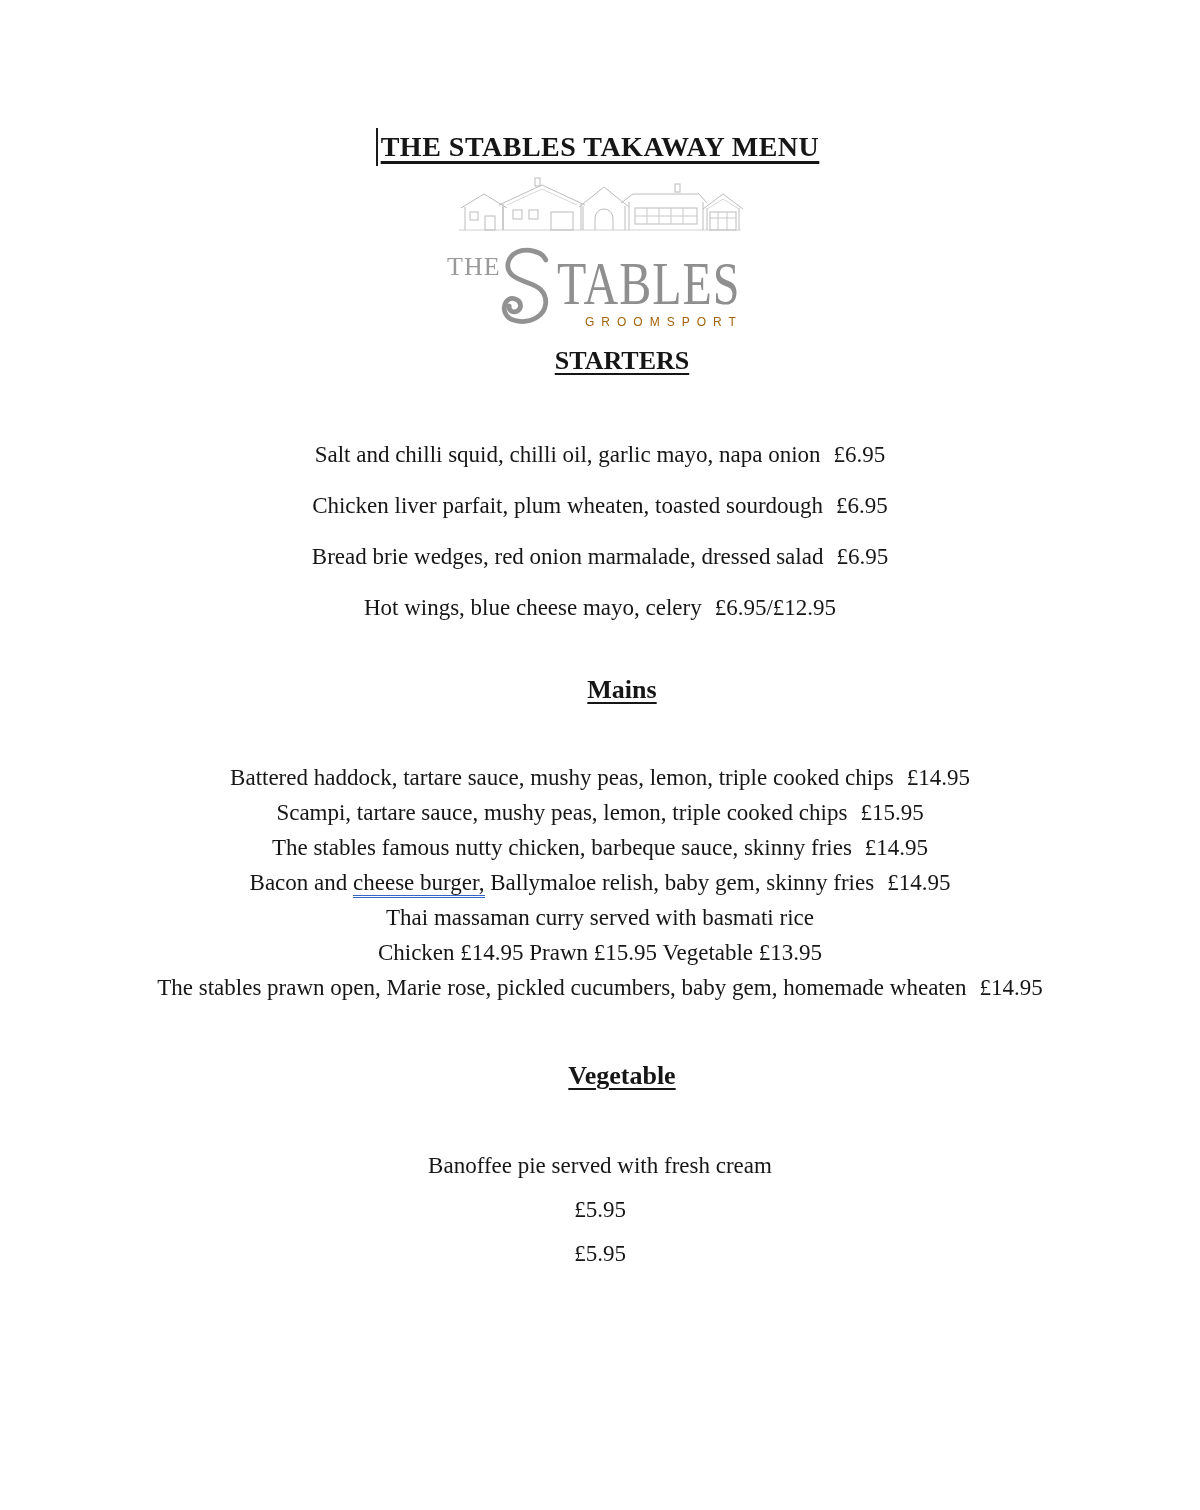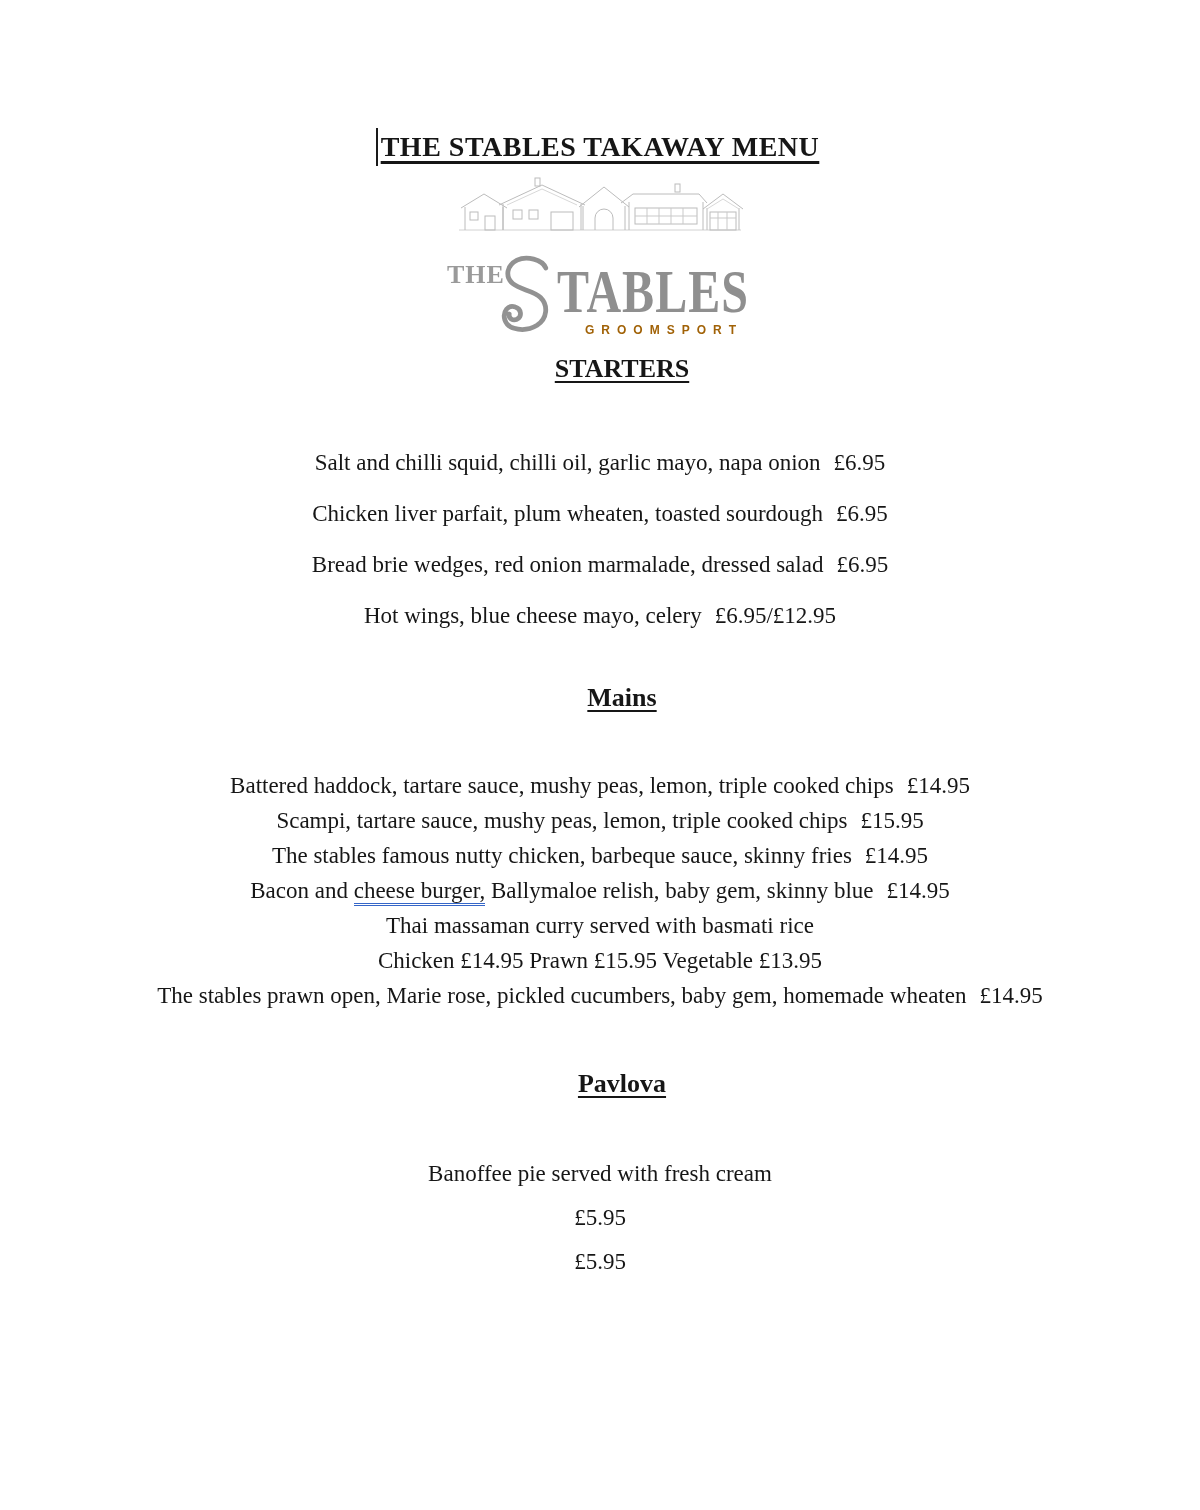--- a/index.html
+++ b/index.html
@@ -13,21 +13,21 @@
   .doc { padding-top: 128px; text-align: center; }
 
   
   h1.title { margin: 0; font-size: 28px; line-height: 38px; font-weight: 700; letter-spacing: 0.5px; }
   .title-wrap { position: relative; display: inline-block; }
   .title-text { text-decoration: underline; text-decoration-thickness: 2.5px; text-underline-offset: 5px; }
   .caret { position: absolute; left: -5px; top: 0; width: 2px; height: 38px; background: #1a1a1a; }
 
   
   .building { display: block; margin: 6px auto 0; }
-  .logo-line { position: relative; width: 310px; height: 84px; margin: 16px auto; font-weight: bold; }
+  .logo-line { position: relative; width: 310px; height: 84px; margin: 8px auto; }
   .logo-the { position: absolute; left: 2px; top: 10px; font-size: 26px; color: #9a9a9a; letter-spacing: 1px; line-height: 1; }
   .logo-s { position: absolute; left: 52px; top: 2px; }
   .logo-rest { position: absolute; left: 112px; bottom: 14px; font-size: 48px; line-height: 1; color: #8f8f8f; letter-spacing: 1px; transform: scaleY(1.28); transform-origin: bottom left; }
   .logo-sub { position: absolute; left: 140px; bottom: 0; font-family: "Liberation Sans", sans-serif; font-size: 12px; letter-spacing: 7px; color: #a16207; line-height: 1; }
 
   
   .sec-heading { margin: 0; font-size: 26px; line-height: 34px; font-weight: 700; padding-left: 44px; }
   .sec-heading span { text-decoration: underline; text-decoration-thickness: 2px; text-underline-offset: 4px; }
   .line { margin: 0 auto; max-width: 920px; font-size: 23px; line-height: 30px; }
   .price { margin-left: 13px; white-space: nowrap; }
@@ -105,28 +105,28 @@
           <p class="line"><span>Bread brie wedges, red onion marmalade, dressed salad</span><span class="price">£6.95</span></p>
           <p class="line"><span>Hot wings, blue cheese mayo, celery</span><span class="price">£6.95/£12.95</span></p>
         </div>
       </section>
       <section class="section sec-1">
         <h2 class="sec-heading"><span>Mains</span></h2>
         <div class="lines">
           <p class="line"><span>Battered haddock, tartare sauce, mushy peas, lemon, triple cooked chips</span><span class="price">£14.95</span></p>
           <p class="line"><span>Scampi, tartare sauce, mushy peas, lemon, triple cooked chips</span><span class="price">£15.95</span></p>
           <p class="line"><span>The stables famous nutty chicken, barbeque sauce, skinny fries</span><span class="price">£14.95</span></p>
-          <p class="line"><span>Bacon and </span><span class="grammar">cheese burger,</span><span> Ballymaloe relish, baby gem, skinny blue</span><span class="price">£14.95</span></p>
+          <p class="line"><span>Bacon and </span><span class="grammar">cheese burger,</span><span> Ballymaloe relish, baby gem, skinny fries</span><span class="price">£14.95</span></p>
           <p class="line"><span>Thai massaman curry served with basmati rice</span></p>
           <p class="line"><span>Chicken £14.95 Prawn £15.95 Vegetable £13.95</span></p>
           <p class="line"><span>The stables prawn open, Marie rose, pickled cucumbers, baby gem, homemade wheaten</span><span class="price">£14.95</span></p>
         </div>
       </section>
       <section class="section sec-2">
-        <h2 class="sec-heading"><span>Pavlova</span></h2>
+        <h2 class="sec-heading"><span>Vegetable</span></h2>
         <div class="lines">
           <p class="line"><span>Banoffee pie served with fresh cream</span></p>
           <p class="line"><span>£5.95</span></p>
           <p class="line"><span>£5.95</span></p>
         </div>
       </section>
     </main>
 
 </div>
 

